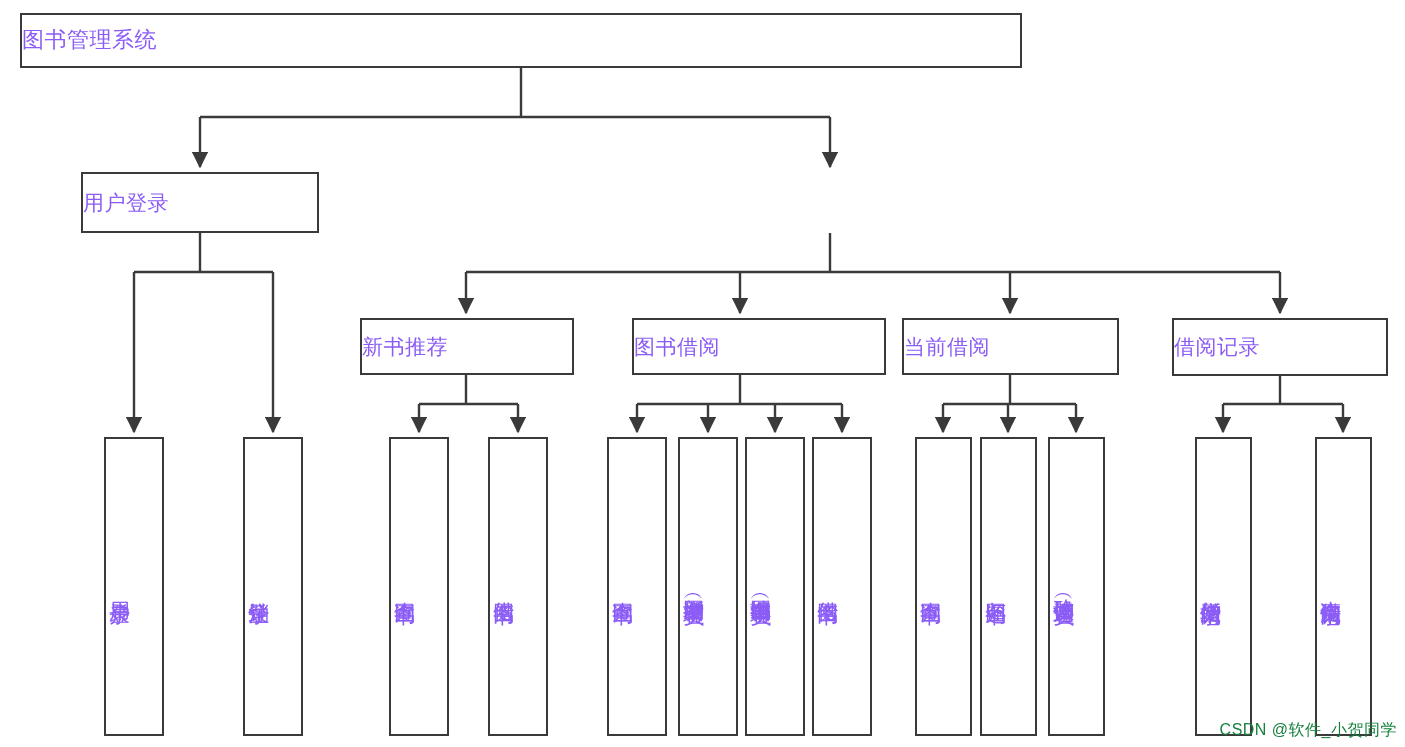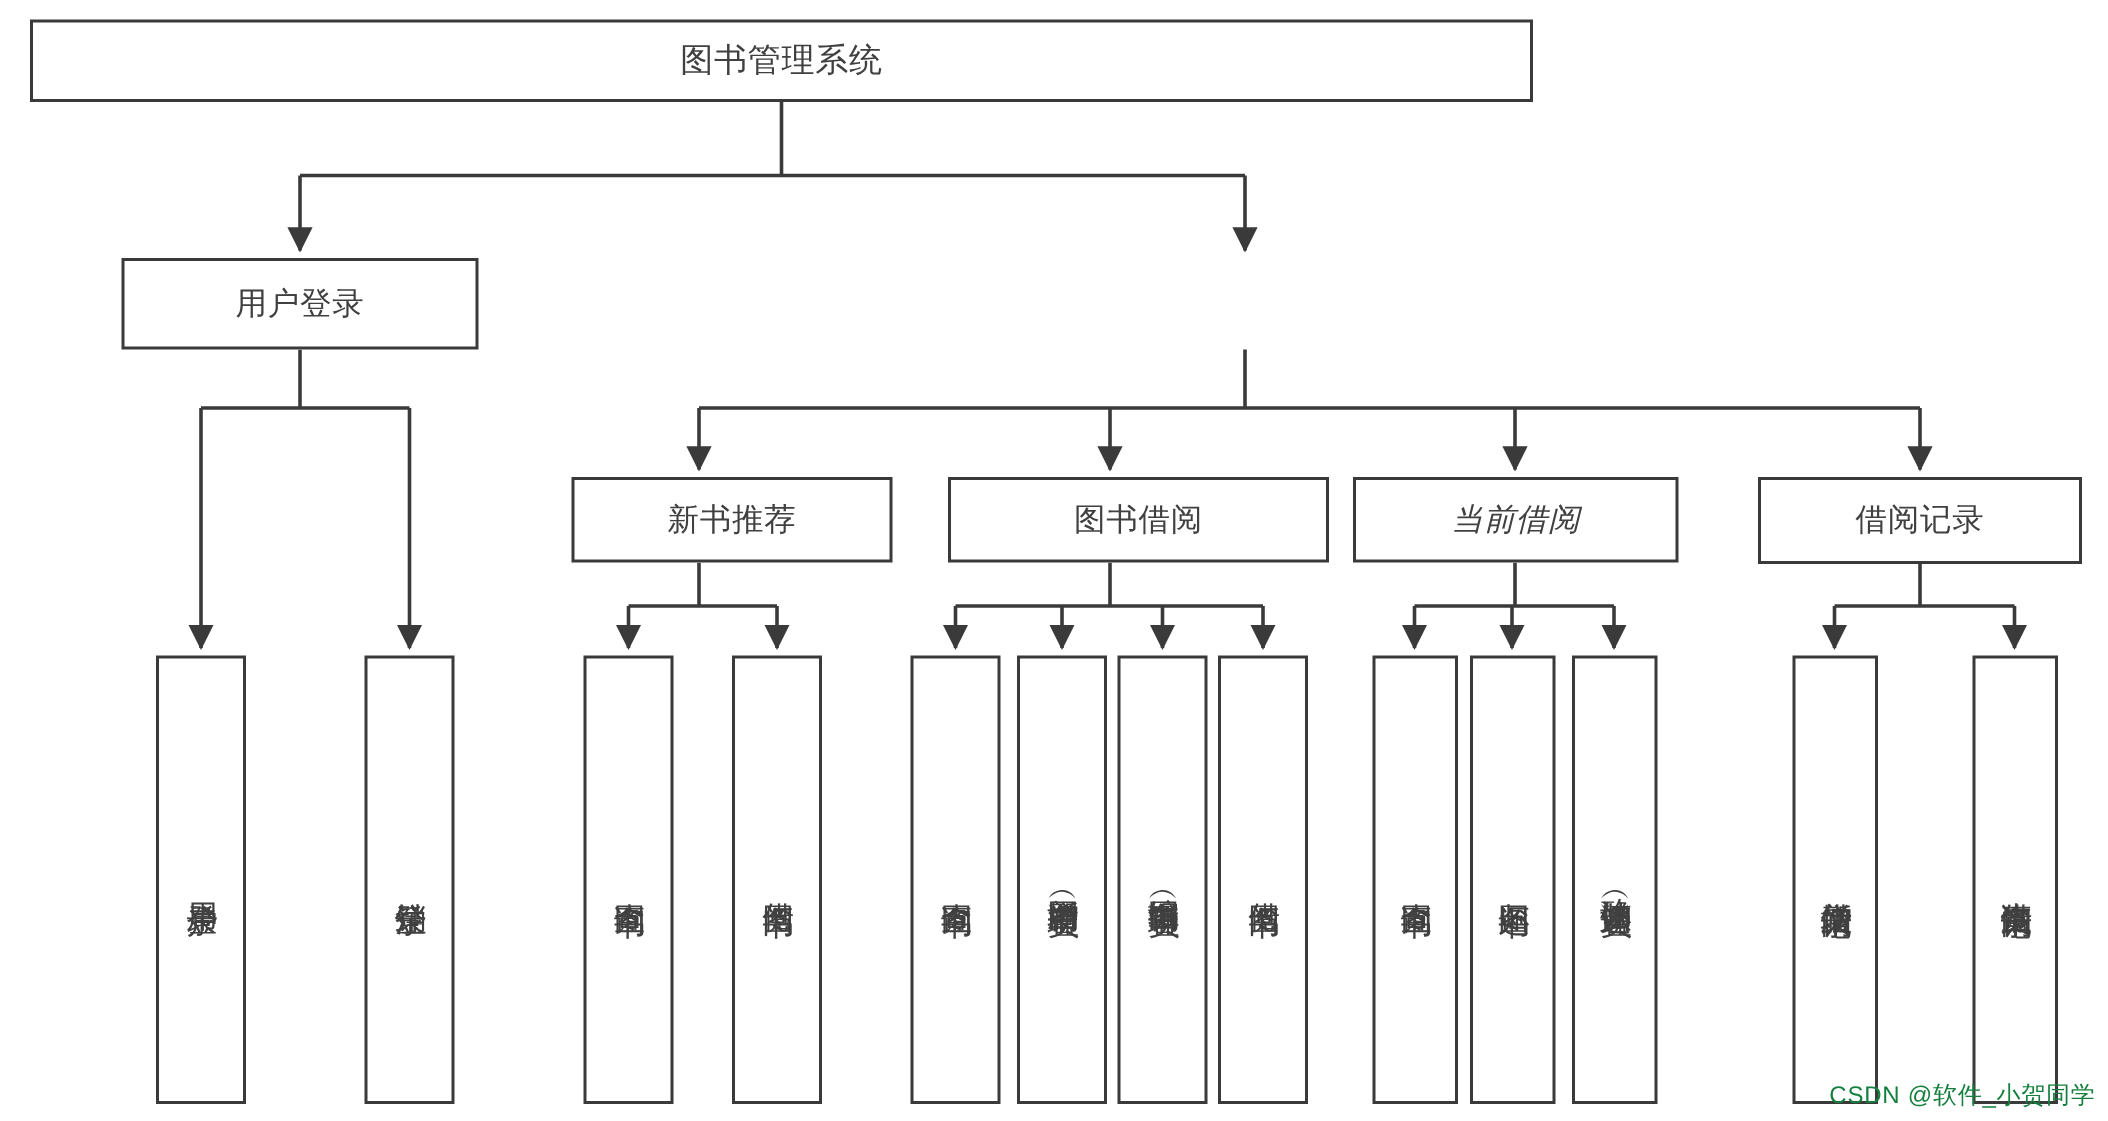--- a/index.html
+++ b/index.html
@@ -25,22 +25,22 @@
     height: 747px;
     pointer-events: none;
   }
   .node {
     position: absolute;
     box-sizing: border-box;
     background: #ffffff;
     border: 2px solid #3a3a3a;
     display: flex;
     align-items: center;
-    justify-content: center;
-    color: #404040;
+    justify-content: flex-start;
+    color: #8b5cf6;
   }
   .node-h {
     
   }
   .node-h .label {
     font-size: 21px;
     line-height: 1.2;
     letter-spacing: 0.5px;
     white-space: nowrap;
   }
@@ -127,29 +127,29 @@
 
   <div class="node node-h root" style="left:20px; top:13px; width:1002px; height:55px;">
     <span class="label">图书管理系统</span>
   </div>
 
   <div class="node node-h" style="left:81px; top:172px; width:238px; height:61px;">
     <span class="label">用户登录</span>
   </div>
 
 
-  <div class="node node-h" style="left:360px; top:318px; width:214px; height:57px;margin-left:21px;">
+  <div class="node node-h" style="left:360px; top:318px; width:214px; height:57px;">
     <span class="label">新书推荐</span>
   </div>
 
   <div class="node node-h" style="left:632px; top:318px; width:254px; height:57px;">
     <span class="label">图书借阅</span>
   </div>
 
-  <div class="node node-h" style="left:902px; top:318px; width:217px; height:57px;font-style:italic;">
+  <div class="node node-h" style="left:902px; top:318px; width:217px; height:57px;">
     <span class="label">当前借阅</span>
   </div>
 
   <div class="node node-h" style="left:1172px; top:318px; width:216px; height:58px;">
     <span class="label">借阅记录</span>
   </div>
 
   <div class="node node-v" style="left:104px; top:437px; width:60px; height:299px;">
     <span class="label">用户登录</span>
   </div>

